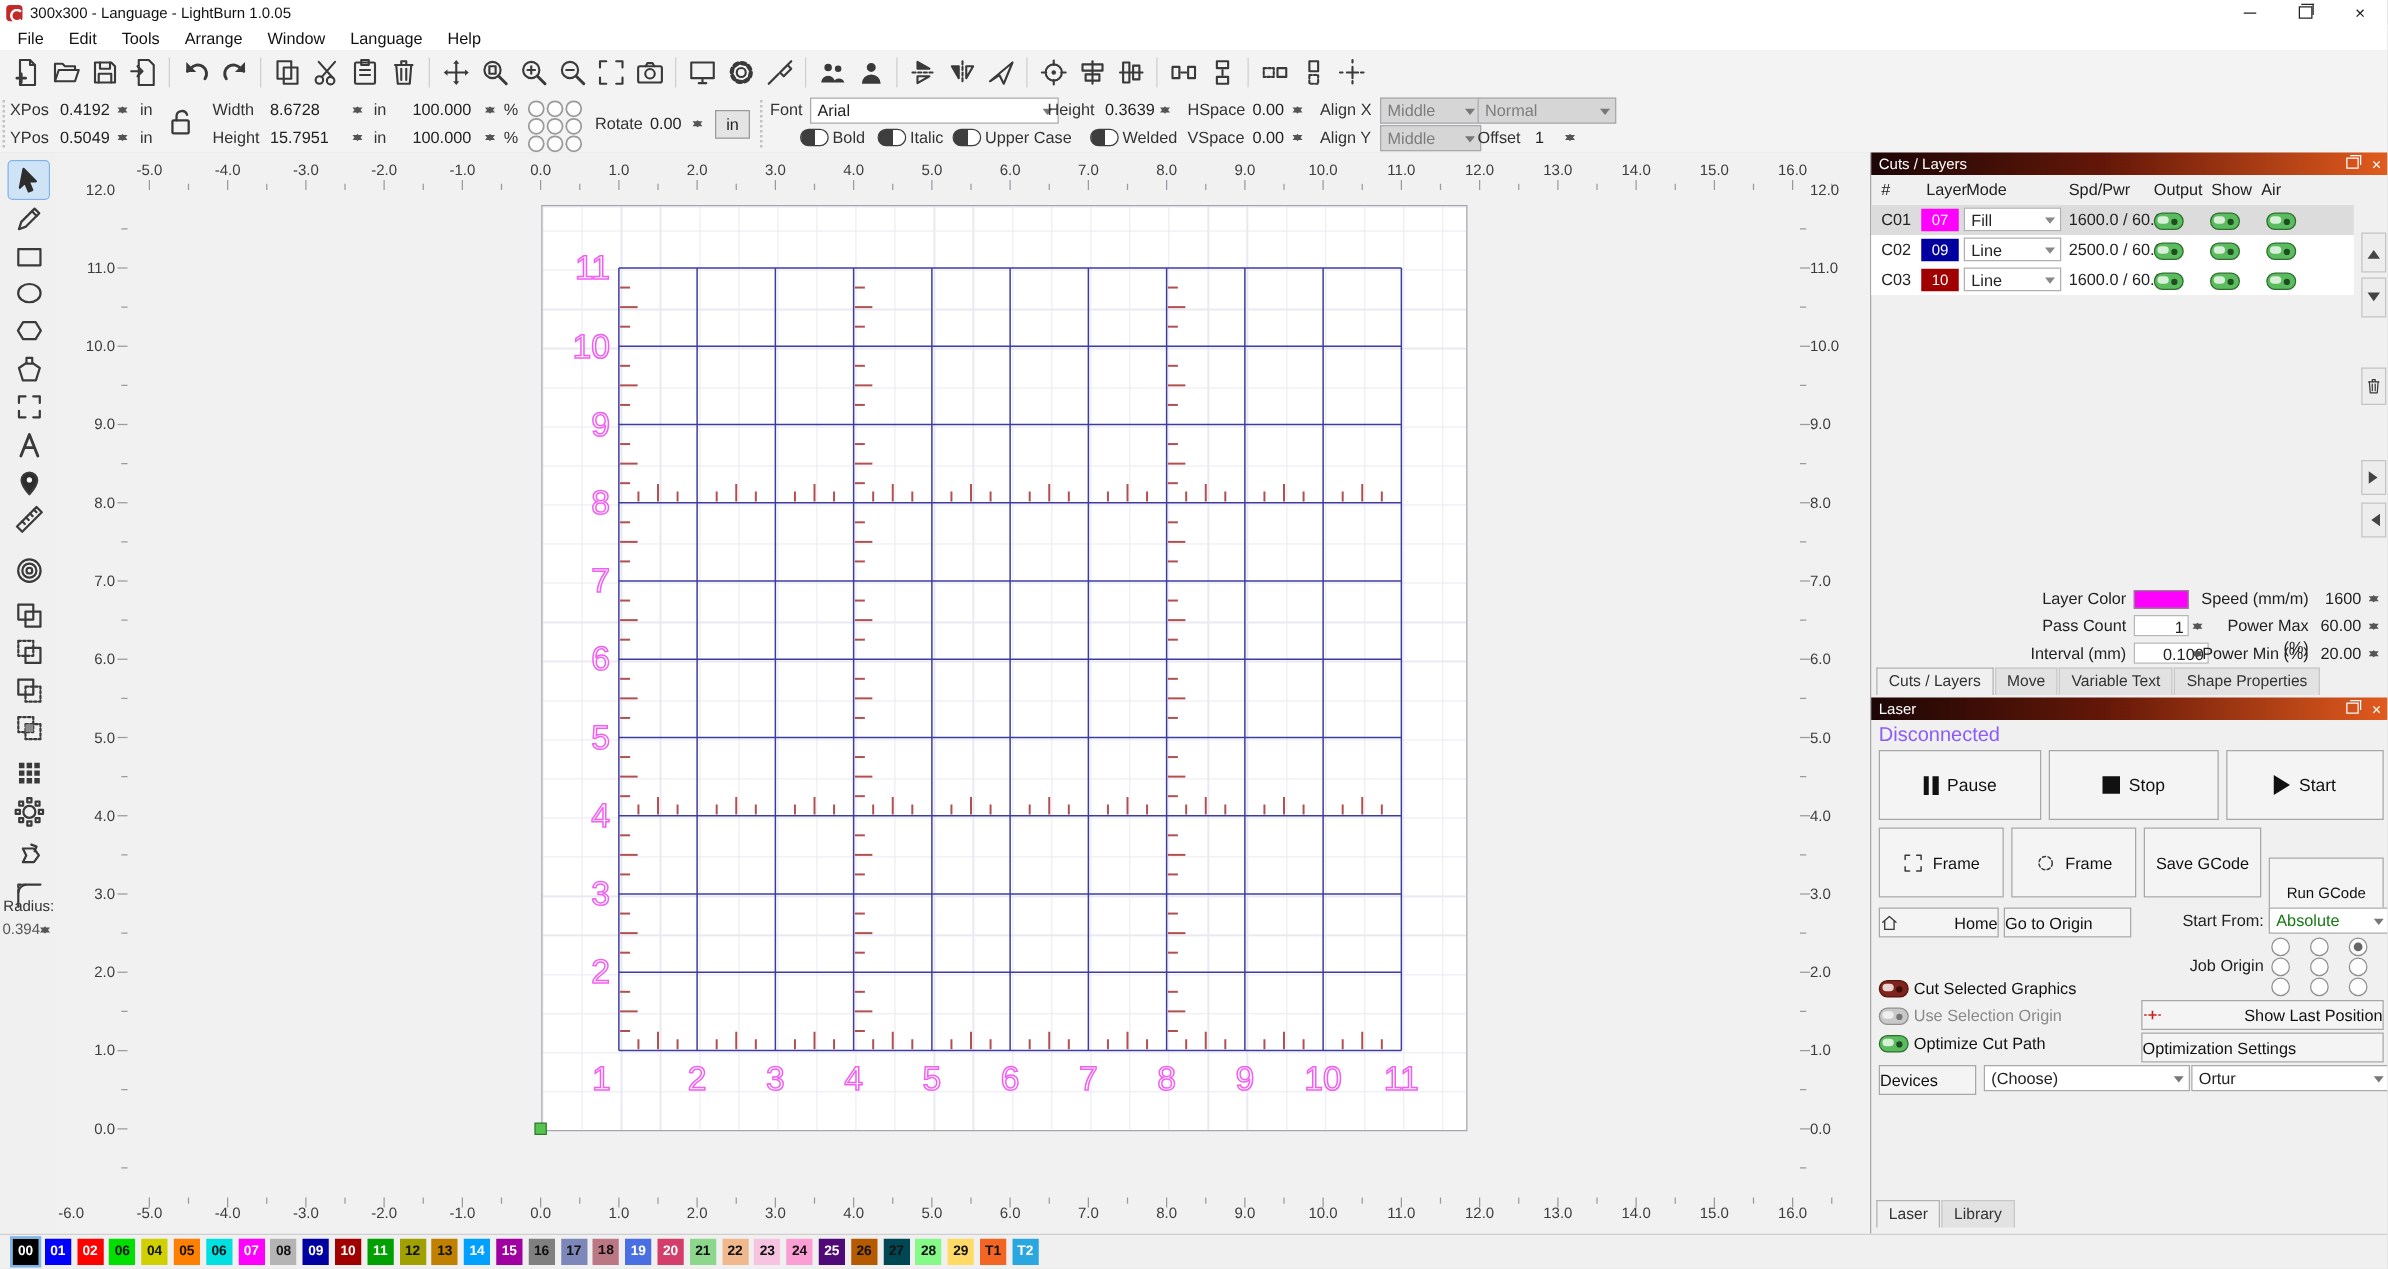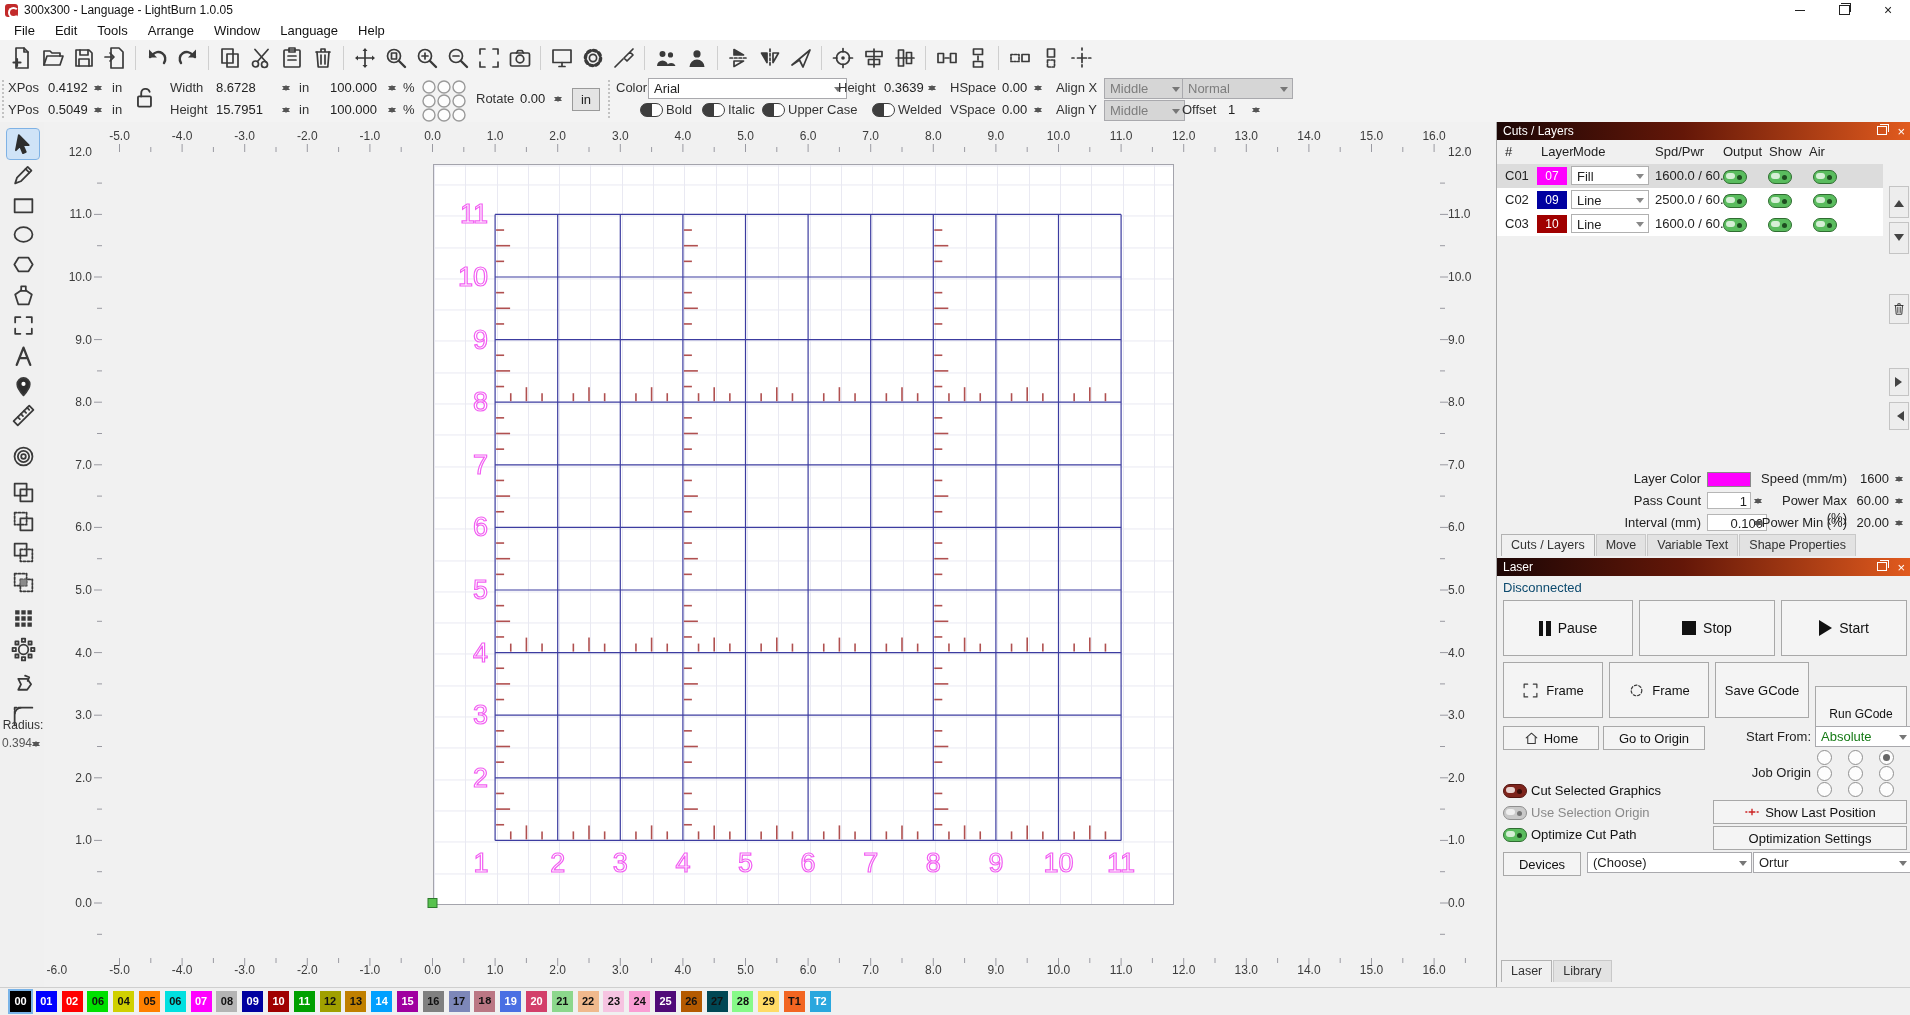--- a/index.html
+++ b/index.html
@@ -80,25 +80,25 @@
   .tri-r{border:5px solid transparent;border-left:7px solid #444;margin-left:3px}
   .tri-l{border:5px solid transparent;border-right:7px solid #444;margin-right:3px}
   .set-label{position:absolute;text-align:right;color:#222;height:17px;line-height:17px}
   .set-val{position:absolute;text-align:right;color:#222;height:17px;line-height:17px}
   .set-field{position:absolute;height:17px;line-height:17px;background:#fff;border:1px solid #b6b6b6;text-align:right;padding-right:3px;box-sizing:border-box}
   .swatch-color{position:absolute;width:42px;height:13px;border:1px solid #888}
   .tabs{position:absolute;display:flex}
   .tab{height:21px;line-height:21px;padding:0 9px;border:1px solid #c8c8c8;border-bottom:0;background:#e2e2e2;color:#333;font-size:12.5px;margin-right:1px}
   .tab.active{background:#f0f0f0;font-weight:normal;border-color:#b2b2b2}
   .bigbtn{position:absolute;background:#f4f4f4;border:1px solid #a8a8a8;display:flex;align-items:center;justify-content:center;gap:7px;color:#111;font-size:14px}
-  .smallbtn{position:absolute;background:#f4f4f4;border:1px solid #a8a8a8;display:flex;align-items:center;justify-content:center;gap:5px;color:#111;font-size:13px}
+  .smallbtn{position:absolute;background:#f4f4f4;border:1px solid #a8a8a8;display:flex;align-items:center;justify-content:space-between;gap:5px;color:#111;font-size:13px}
   .ic-pause{display:flex;gap:3px}.ic-pause i{display:block;width:4.5px;height:15px;background:#111}
   .ic-stop{width:14px;height:14px;background:#111}
   .ic-start{width:0;height:0;border:8px solid transparent;border-left:13px solid #111;border-right:0}
-  .status-text{position:absolute;left:6px;color:#0c4a6e;font-size:13px}
+  .status-text{position:absolute;left:6px;color:#8b5cf6;font-size:16px}
   .radio{position:absolute;width:13px;height:13px;border-radius:50%;border:1px solid #909090;background:#fdfdfd}
   .radio.sel::after{content:'';position:absolute;left:3px;top:3px;width:7px;height:7px;border-radius:50%;background:#666}
   .toglabel{position:absolute;color:#111;font-size:13px;height:14px;line-height:14px}
   .toglabel.dim{color:#8a8a8a}
   
   .palette{position:absolute;left:0;top:987px;width:1910px;height:28px;background:#f0f0f0;border-top:1px solid #cfcfcf}
   .pal{position:absolute;top:3px;width:21px;height:21px;text-align:center;line-height:21px;font-size:11px;font-weight:bold}
   .pal.sel{outline:2px solid #7ab4e8}
   .defs{position:absolute;width:0;height:0;overflow:hidden}
 </style>
@@ -583,21 +583,21 @@
     <span class="spin" style="left:386px;top:25px"></span>
     <span class="p plabel" style="left:403px;top:25px">%</span>
     <svg style="position:absolute;left:420px;top:3px" width="48" height="44">
         <use href="#i-grid9"></use>
       </svg>
     <span class="p plabel" style="left:476px;top:14px">Rotate</span>
     <span class="p pval" style="left:520px;top:14px">0.00</span>
     <span class="spin" style="left:552px;top:14px"></span>
     <span class="unit-btn" style="left:572px;top:12px">in</span>
     <div class="vdot-sep" style="left:608px"></div>
-    <span class="p plabel" style="left:616px;top:3px">Color</span>
+    <span class="p plabel" style="left:616px;top:3px">Font</span>
     <span class="combo" style="left:648px;top:2px;width:176px">Arial</span>
     <span class="p plabel" style="left:838px;top:3px">Height</span>
     <span class="p pval" style="left:884px;top:3px">0.3639</span>
     <span class="spin" style="left:926px;top:3px"></span>
     <span class="p plabel" style="left:950px;top:3px">HSpace</span>
     <span class="p pval" style="left:1002px;top:3px">0.00</span>
     <span class="spin" style="left:1032px;top:3px"></span>
     <span class="p plabel" style="left:1056px;top:3px">Align X</span>
     <span class="combo disabled" style="left:1104px;top:2px;width:58px">Middle</span>
     <span class="combo disabled" style="left:1182px;top:2px;width:88px">Normal</span>

